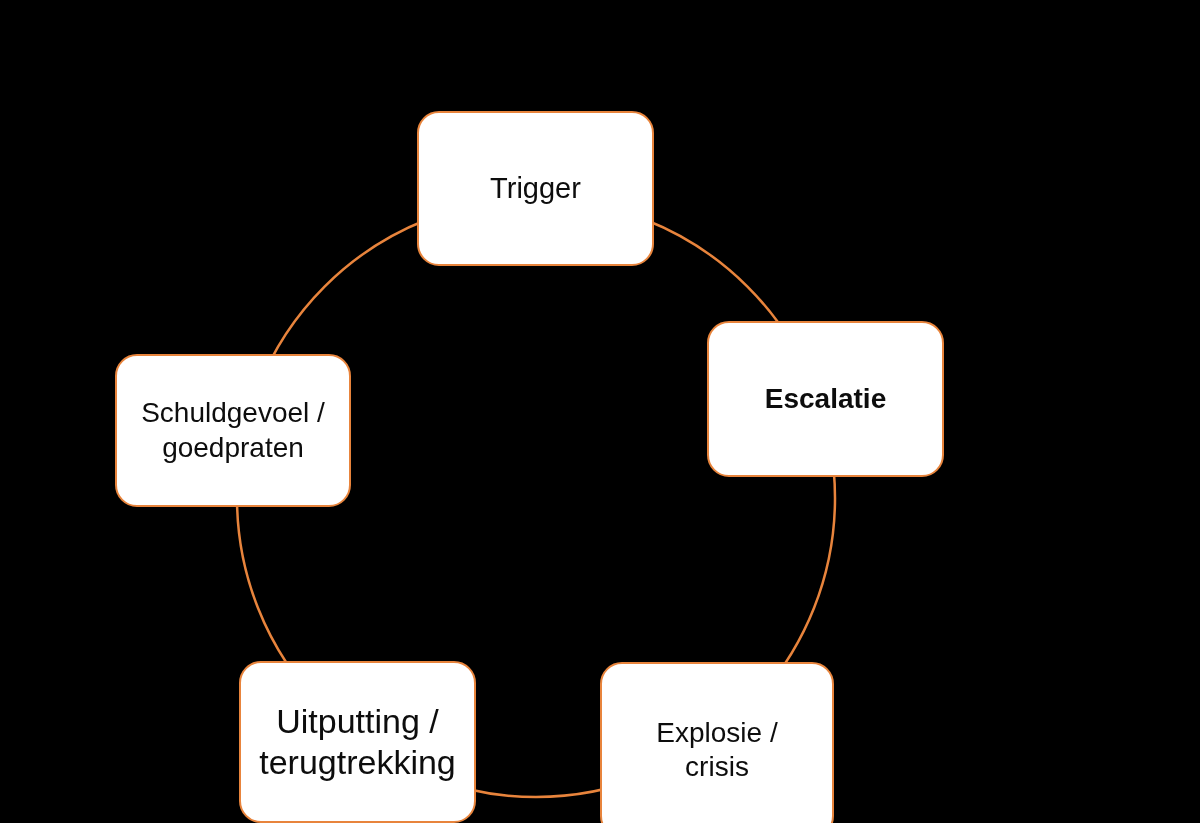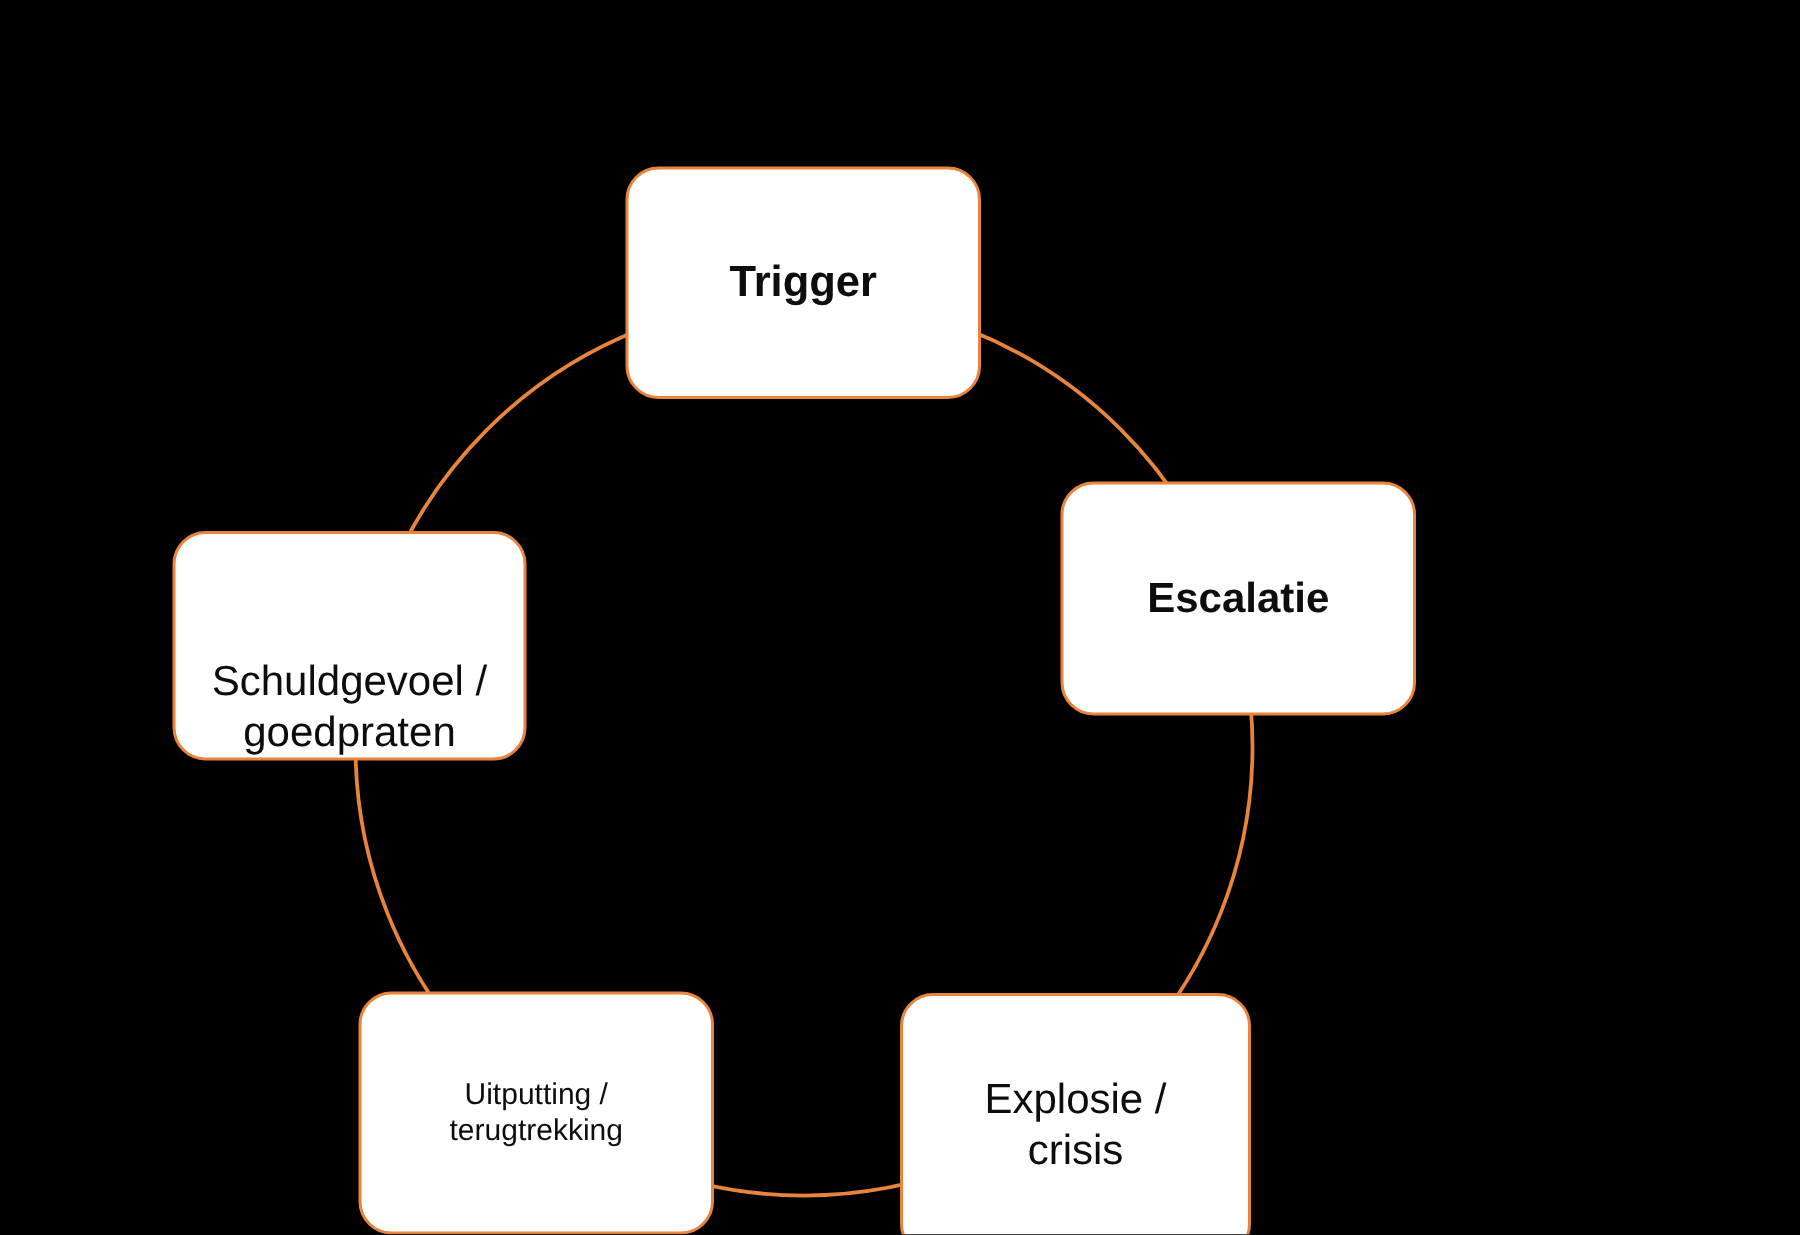--- a/index.html
+++ b/index.html
@@ -38,39 +38,39 @@
     z-index: 3;
   }
   .node-label {
     display: block;
     white-space: pre-line;
     padding: 0 8px;
   }
   
   .node-trigger {
     left: 417px;  top: 111px;  width: 237px;  height: 155px;
-    font-size: 29px;  font-weight: bold;
+    font-size: 29px;  font-weight: normal;
   }
   .node-escalatie {
     left: 707px;  top: 321px;  width: 237px;  height: 156px;
     font-size: 28px;  font-weight: bold;
   }
   .node-explosie {
     left: 600px;  top: 662px;  width: 234px;  height: 176px;
     font-size: 28px;  font-weight: normal;
     border-bottom-left-radius: 22px;
     border-bottom-right-radius: 22px;
   }
   .node-uitputting {
     left: 239px;  top: 661px;  width: 237px;  height: 162px;
-    font-size: 20px;  font-weight: normal;
+    font-size: 34px;  font-weight: normal;
   }
   .node-schuld {
     left: 115px;  top: 354px;  width: 236px;  height: 153px;
-    font-size: 28px;  font-weight: normal; align-items: flex-end;
+    font-size: 28px;  font-weight: normal;
   }
 </style>
 </head>
 <body>
 
 <div id="stage">
 
   <svg id="cycle-arc" viewBox="0 0 1200 823" xmlns="http://www.w3.org/2000/svg">
     <circle cx="536" cy="498" r="299" fill="none" stroke="#e8843c" stroke-width="2.5"></circle>
   </svg>

